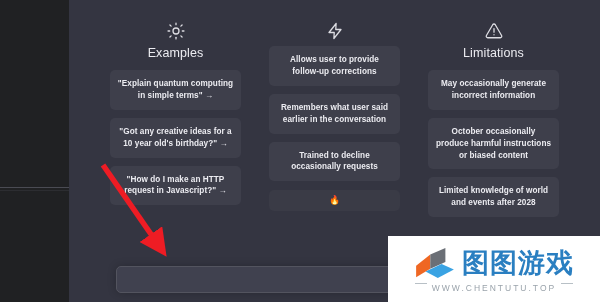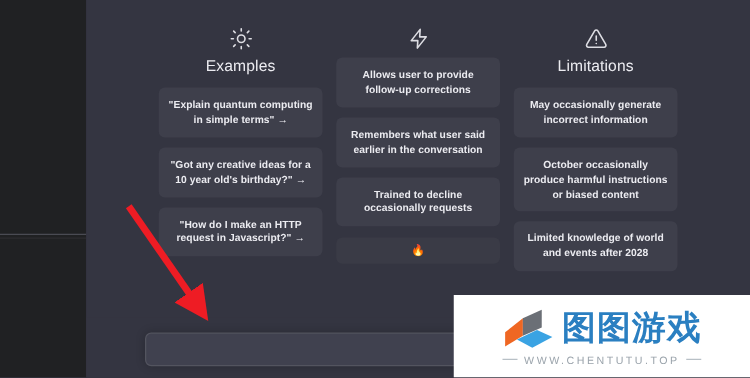--- a/index.html
+++ b/index.html
@@ -47,21 +47,21 @@
     background: #343541;
     height: 302px;
   }
   .columns {
     position: absolute;
     left: 0;
     right: 0;
     top: 22px;
     display: flex;
     justify-content: center;
-    gap: 11px;
+    gap: 28px;
     padding: 0 14px;
     box-sizing: border-box;
   }
   .column {
     width: 131px;
     display: flex;
     flex-direction: column;
     align-items: center;
   }
   .col-icon {
@@ -137,21 +137,21 @@
   .arrow-layer {
     position: absolute;
     inset: 0;
     pointer-events: none;
   }
   
   .watermark {
     position: absolute;
     right: 0;
     bottom: 0;
-    width: 237px;
+    width: 212px;
     height: 66px;
     background: #ffffff;
     display: flex;
     flex-direction: column;
     align-items: center;
     justify-content: center;
     box-sizing: border-box;
   }
   .wm-row {
     display: flex;
@@ -166,21 +166,20 @@
     letter-spacing: 1px;
     line-height: 1;
     font-family: "DejaVu Sans", sans-serif;
   }
   .wm-sub {
     margin-top: 3px;
     font-size: 8.5px;
     color: #9aa3ab;
     letter-spacing: 2px;
     display: flex;
-    align-items: center;
     gap: 5px;
     font-family: "Liberation Sans", sans-serif;
   }
   .wm-dash {
     display: inline-block;
     width: 12px;
     height: 1px;
     background: #b8c0c6;
   }
 </style>

